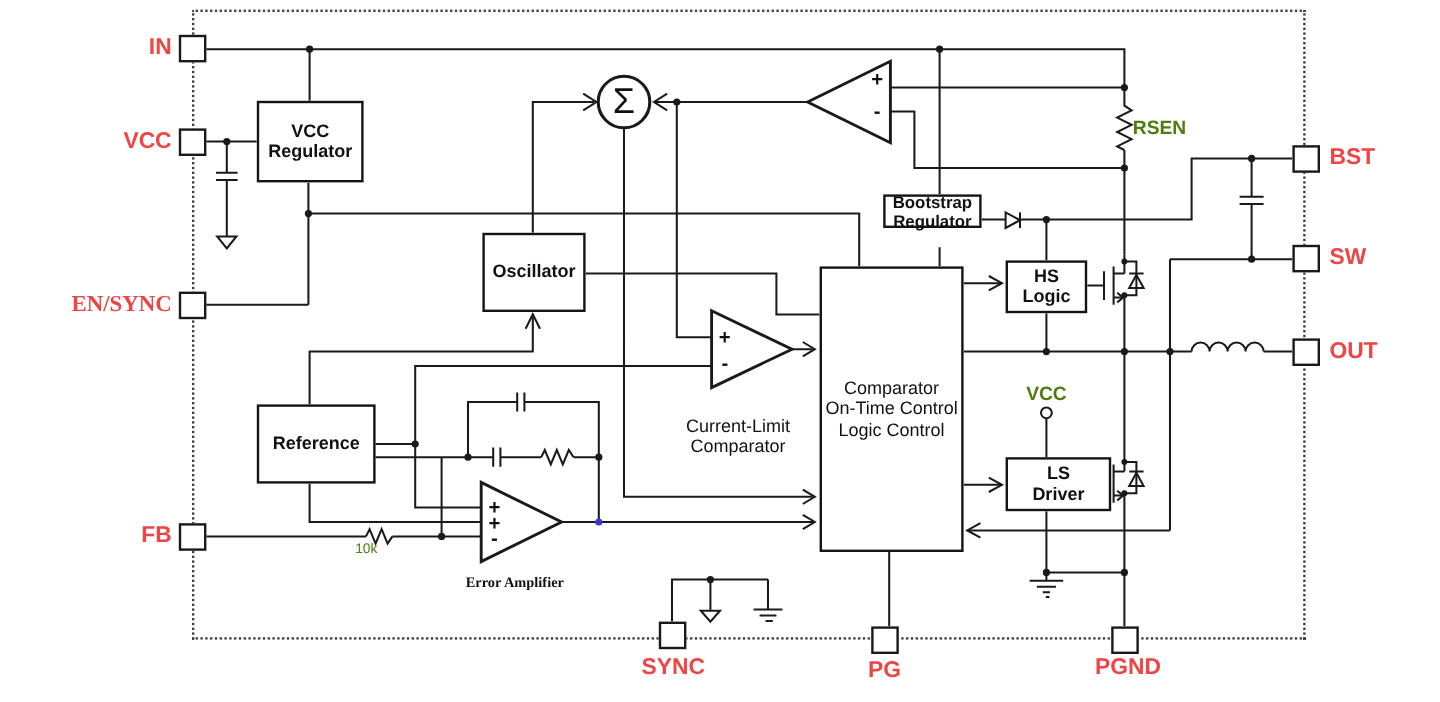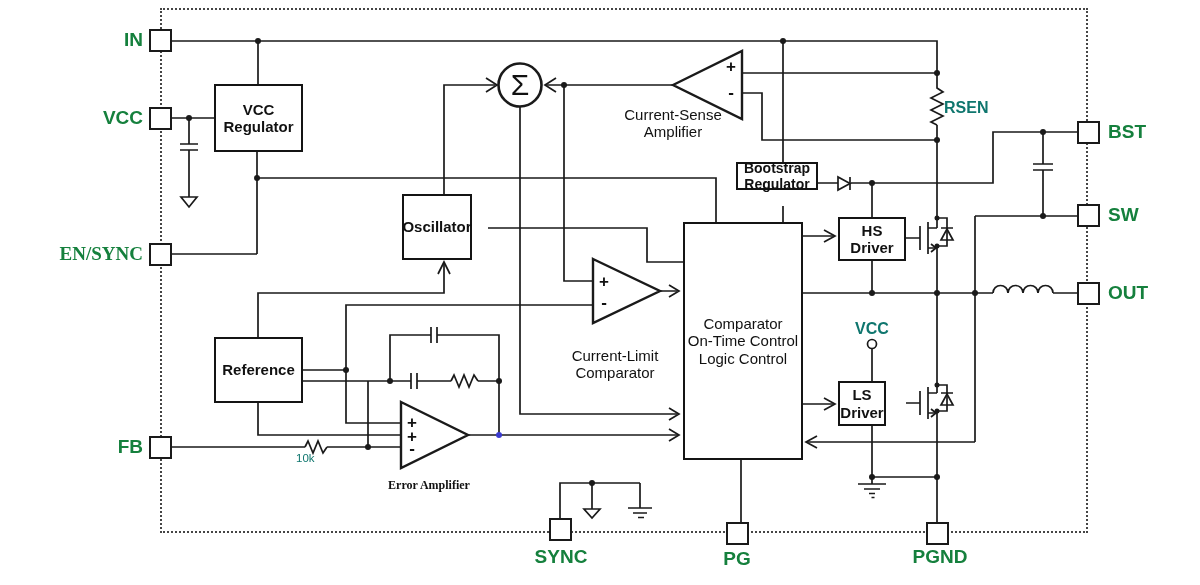--- a/index.html
+++ b/index.html
@@ -3,35 +3,35 @@
 <meta charset="utf-8">
 <style>
   html,body{margin:0;padding:0;background:#fff;}
   #stage{position:relative;width:1200px;height:585px;background:#fff;overflow:hidden;
          font-family:"Liberation Sans",sans-serif;}
   .chip-border{position:absolute;left:160px;top:8px;width:928px;height:525px;
                border:2px dotted #454545;box-sizing:border-box;}
   svg{position:absolute;left:0;top:0;}
   .pin{position:absolute;width:23px;height:23px;border:2px solid #1a1a1a;background:#fff;
        box-sizing:border-box;}
-  .plabel{position:absolute;font-weight:bold;font-size:19px;line-height:22px;color:#15803d;
+  .plabel{position:absolute;font-weight:bold;font-size:19px;line-height:22px;color:#ef4444;
           white-space:nowrap;}
   .plabel.ra{text-align:right;width:120px;}
   .plabel.ctr{text-align:center;width:120px;}
   .block{position:absolute;border:2.5px solid #141414;background:#fff;box-sizing:border-box;
          display:flex;align-items:center;justify-content:center;text-align:center;
          font-weight:bold;font-size:15px;line-height:1.15;white-space:pre-line;color:#111;}
   .block.thin{font-weight:normal;font-size:15px;}
   .block.sm{font-size:14px;}
   .alabel{position:absolute;text-align:center;font-size:15px;line-height:17px;
           white-space:pre-line;color:#111;}
   .alabel.b{font-weight:bold;font-size:12px;font-family:Liberation Serif, serif;}
   .sign{position:absolute;font-weight:bold;font-size:17px;line-height:18px;width:14px;
         height:18px;text-align:center;color:#111;}
-  .clabel{position:absolute;color:#0f766e;white-space:nowrap;}
+  .clabel{position:absolute;color:#4d7c0f;white-space:nowrap;}
   .sum{position:absolute;left:505px;top:68px;width:30px;height:34px;text-align:center;
        font-size:30px;line-height:34px;color:#111;}
 </style>
 </head>
 <body>
 
 <div id="stage">
 
   <div class="chip-border"></div>
 
@@ -114,36 +114,34 @@
       <circle cx="937" cy="411" r="2.5"></circle>
         <circle cx="872" cy="477" r="3"></circle>
       <circle cx="937" cy="477" r="3"></circle>
         <circle cx="592" cy="483" r="3"></circle>
       <circle cx="499" cy="435" r="3" fill="#3b3bd0"></circle>
     </g>
   </svg>
 
   <div class="block" style="left:214px;top:84px;width:89px;height:68px;">VCC
 Regulator</div>
-  <div class="block" style="left:402px;top:194px;width:70px;height:66px;">Oscillator</div>
-  <div class="block" style="left:214px;top:337px;width:89px;height:66px;">Reference</div>
+  <div class="block" style="left:402px;top:194px;width:86px;height:66px;">Oscillator</div>
+  <div class="block" style="left:214px;top:337px;width:99px;height:66px;">Reference</div>
   <div class="block sm" style="left:736px;top:162px;width:82px;height:28px;">Bootstrap
 Regulator</div>
   <div class="block thin" style="left:683px;top:222px;width:120px;height:238px;">Comparator
 On-Time Control
 Logic Control</div>
   <div class="block" style="left:838px;top:217px;width:68px;height:44px;">HS
-Driver</div>
-  <div class="block" style="left:838px;top:381px;width:48px;height:45px;">LS
+Logic</div>
+  <div class="block" style="left:838px;top:381px;width:88px;height:45px;">LS
 Driver</div>
 
   <div class="sum">Σ</div>
 
-  <div class="alabel" style="left:598px;top:106px;width:150px;">Current-Sense
-Amplifier</div>
   <div class="sign" style="left:724px;top:58px;">+</div>
   <div class="sign" style="left:724px;top:84px;">-</div>
 
   <div class="alabel" style="left:540px;top:331px;width:150px;margin-top:16px;">Current-Limit
 Comparator</div>
   <div class="sign" style="left:597px;top:273px;">+</div>
   <div class="sign" style="left:597px;top:294px;">-</div>
 
   <div class="alabel b" style="left:354px;top:477px;width:150px;">Error Amplifier</div>
   <div class="sign" style="left:405px;top:414px;">+</div>

